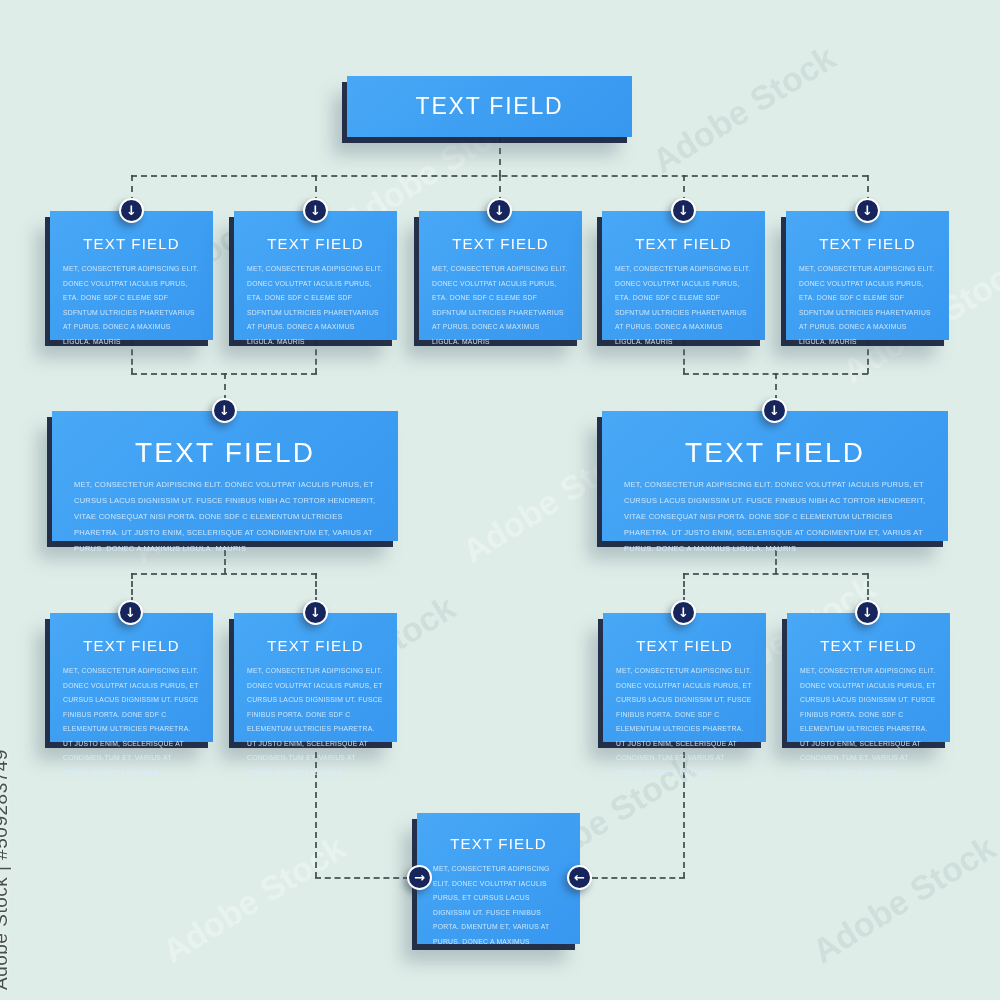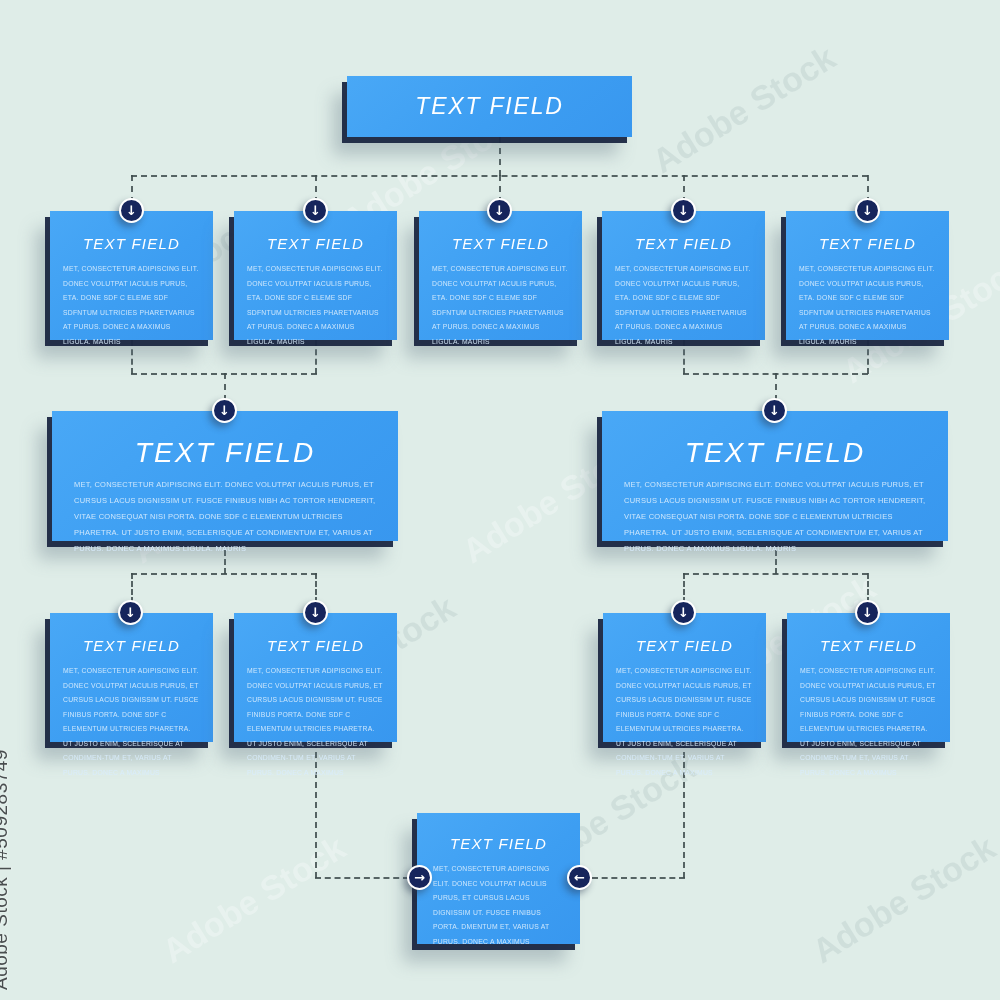--- a/index.html
+++ b/index.html
@@ -11,21 +11,20 @@
   
   .box{
     position:absolute;
     background:linear-gradient(140deg,#49a8f6 0%,#3d9ef2 55%,#3897ef 100%);
     box-shadow:-5px 6px 0 rgba(27,39,66,.95), -14px 18px 16px rgba(95,115,130,.35);
     color:#fff;box-sizing:border-box;text-align:center;
   }
   .box .title{
     color:#ffffff;letter-spacing:1.2px;font-weight:400;
     text-transform:uppercase;
-    font-style:italic;
   }
   .box .body{
     color:#d9edfe;opacity:.92;text-transform:uppercase;
     letter-spacing:.25px;text-align:left;
   }
   .root-box{left:347px;top:76px;width:285px;height:61px;display:flex;align-items:center;justify-content:center;}
   .root-box .title{font-size:23px;letter-spacing:1.8px;}
   .sm-box{width:163px;height:129px;}
   .sm-box .title{font-size:15px;margin-top:24px;}
   .sm-box .body{font-size:6.8px;line-height:14.5px;padding:10px 13px 0 13px;}

